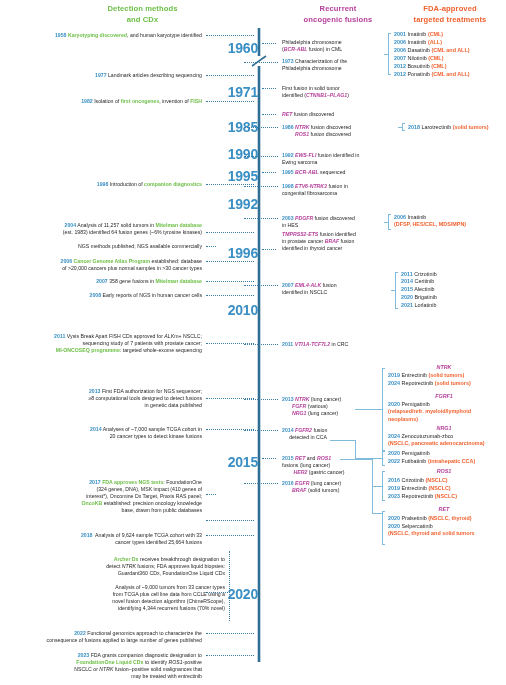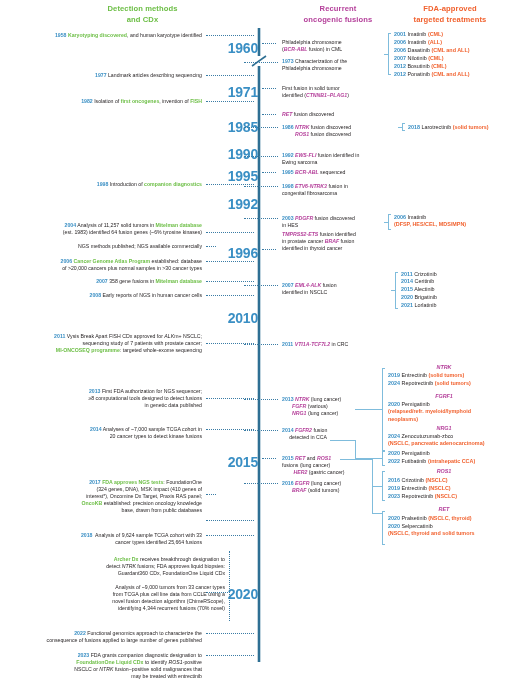--- a/index.html
+++ b/index.html
@@ -126,21 +126,21 @@
   <line x1="252" y1="66" x2="266" y2="56" stroke="#2e6f93" stroke-width="1.6"></line>
 </svg>
 
 <div class="year-label" style="left:218px; top:40px;">1960</div>
 <div class="year-label" style="left:218px; top:84px;">1971</div>
 <div class="year-label" style="left:218px; top:119px;">1985</div>
 <div class="year-label" style="left:218px; top:146px;">1990</div>
 <div class="year-label" style="left:218px; top:168px;">1995</div>
 <div class="year-label" style="left:218px; top:196px;">1992</div>
 <div class="year-label" style="left:218px; top:245px;">1996</div>
-<div class="year-label" style="left:218px; top:310px;">2010</div>
+<div class="year-label" style="left:218px; top:302px;">2010</div>
 <div class="year-label" style="left:218px; top:454px;">2015</div>
 <div class="year-label" style="left:218px; top:586px;">2020</div>
 
 <div class="dots" style="left:206px; top:35px;  width:48px;"></div>
 <div class="dots" style="left:206px; top:75px;  width:48px;"></div>
 <div class="dots" style="left:206px; top:101px; width:48px;"></div>
 <div class="dots" style="left:206px; top:184px; width:48px;"></div>
 <div class="dots" style="left:206px; top:232px; width:48px;"></div>
 <div class="dots" style="left:206px; top:246px; width:10px;"></div>
 <div class="dots" style="left:206px; top:261px; width:48px;"></div>

